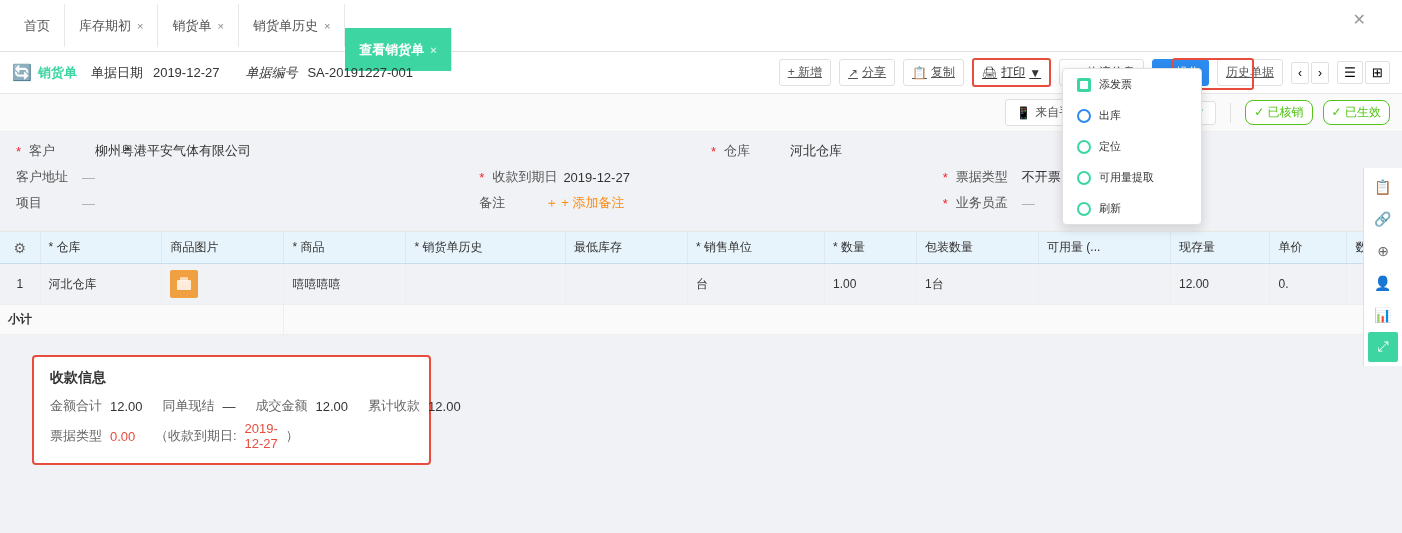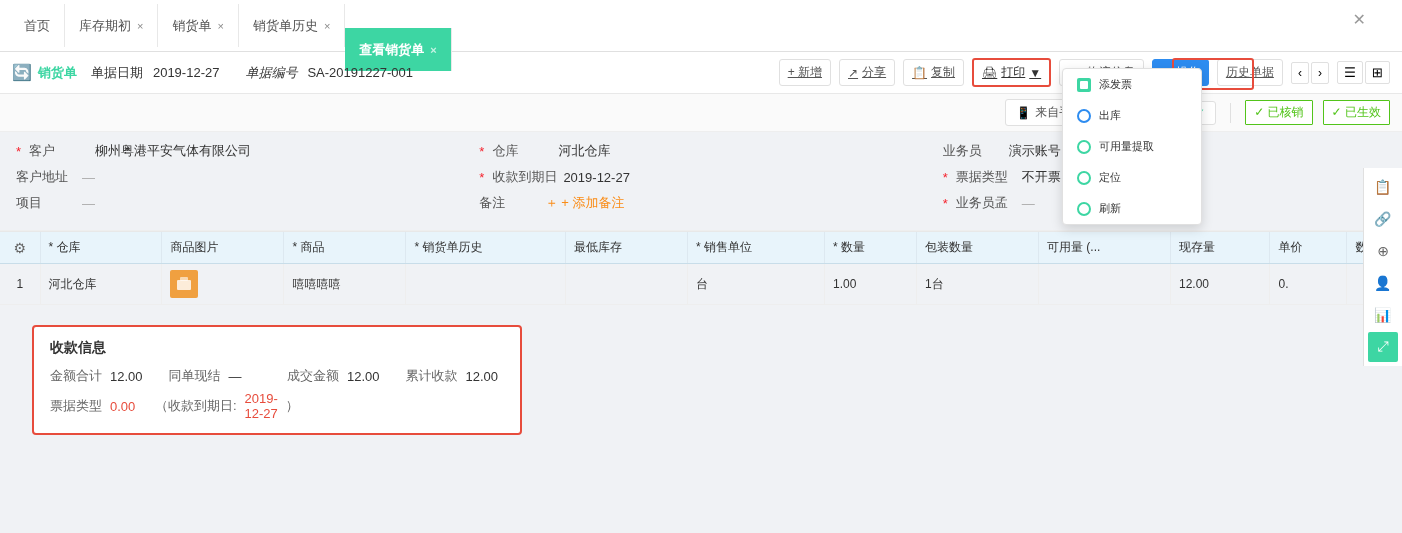--- a/index.html
+++ b/index.html
@@ -30,21 +30,21 @@
     .doc-title { display: flex; align-items: center; gap: 6px; color: #3dd6a3; font-weight: bold; }
     .doc-meta { display: flex; align-items: center; gap: 6px; font-size: 13px; color: #333; }
     .doc-actions { display: flex; align-items: center; gap: 8px; }
     .action-btn {
       display: flex; align-items: center; gap: 4px; padding: 4px 8px;
       border: 1px solid #e0e0e0; border-radius: 3px; background: #fff;
       cursor: pointer; font-size: 12px; color: #555; white-space: nowrap; text-decoration: underline;
     }
     .action-btn.active-tab { background: #2d8cf0; color: #fff; border-color: #2d8cf0; }
     .action-btn.print-btn { border: 2px solid #e74c3c; color: #333; }
-    .btn-status { padding: 3px 8px; border-radius: 1px; font-size: 12px; cursor: pointer; }
+    .btn-status { padding: 3px 8px; border-radius: 8px; font-size: 12px; cursor: pointer; }
     .btn-cancelled { background: #fff; color: #52c41a; border: 1px solid #52c41a; }
     .btn-effective { background: #fff; color: #52c41a; border: 1px solid #52c41a; }
     .nav-arrows { display: flex; gap: 2px; }
     .nav-arrow { padding: 3px 6px; border: 1px solid #e0e0e0; background: #fff; cursor: pointer; border-radius: 2px; font-size: 12px; }
     .view-icons { display: flex; gap: 2px; }
     .view-icon { padding: 3px 6px; border: 1px solid #e0e0e0; background: #fff; cursor: pointer; border-radius: 2px; }
 
     
     .status-bar {
       display: flex; align-items: center; justify-content: flex-end; gap: 10px;
@@ -82,21 +82,21 @@
       padding: 6px 8px; border-right: 1px solid #eee; border-bottom: 1px solid #eee;
       white-space: nowrap;
     }
     tr.subtotal td { background: #fafafa; font-weight: bold; }
     .settings-icon { font-size: 14px; color: #666; }
     .product-img { width: 28px; height: 28px; background: #f0a040; border-radius: 2px; display: flex; align-items: center; justify-content: center; }
 
     
     .payment-section {
       border: 2px solid #e74c3c; border-radius: 4px; margin: 10px 16px;
-      padding: 12px 16px; background: #fff; width: 490px;
+      padding: 12px 16px; background: #fff; width: 399px;
     }
     .payment-title { font-weight: bold; font-size: 14px; margin-bottom: 10px; }
     .payment-grid { display: grid; grid-template-columns: 1fr 1fr 1fr 1fr; gap: 6px 20px; }
     .payment-row { display: flex; align-items: center; gap: 8px; }
     .payment-label { color: #666; white-space: nowrap; }
     .payment-value { color: #333; font-weight: 500; }
     .payment-highlight { color: #e74c3c; }
     .payment-date { color: #e74c3c; }
 
     
@@ -231,24 +231,20 @@
     <div class="form-row">
       <div class="field-group">
         <span class="field-required">*</span>
         <span class="field-label">客户</span>
         <span class="field-value">柳州粤港平安气体有限公司</span>
       </div>
       <div class="field-group">
         <span class="field-required">*</span>
         <span class="field-label">仓库</span>
         <span class="field-value">河北仓库</span>
-      </div>
-      <div class="field-group">
-        <span class="field-label">业务员</span>
-        <span class="field-value">演示账号</span>
       </div>
     </div>
     <div class="form-row">
       <div class="field-group">
         <span class="field-label">客户地址</span>
         <span class="field-dash">—</span>
       </div>
       <div class="field-group">
         <span class="field-required">*</span>
         <span class="field-label">收款到期日</span>
@@ -315,20 +311,24 @@
           <td></td>
           <td></td>
           <td>台</td>
           <td>1.00</td>
           <td>1台</td>
           <td></td>
           <td>12.00</td>
           <td>0.</td>
           <td></td>
         </tr>
+        <tr class="subtotal">
+          <td colspan="3">小计</td>
+          <td colspan="10"></td>
+        </tr>
       </tbody>
     </table>
   </div>
 
   <div style="padding: 10px 16px;">
     <div class="payment-section">
       <div class="payment-title">收款信息</div>
       <div class="payment-grid">
         <div class="payment-row">
           <span class="payment-label">金额合计</span>
@@ -368,25 +368,25 @@
           </svg>
       </span>
       <span>添发票</span>
     </div>
     <div class="dropdown-item">
       <span class="menu-icon-circle"></span>
       <span>出库</span>
     </div>
     <div class="dropdown-item">
       <span class="menu-icon-circle-teal"></span>
-      <span>可用量提取</span>
+      <span>定位</span>
     </div>
     <div class="dropdown-item">
       <span class="menu-icon-circle-teal"></span>
-      <span>定位</span>
+      <span>可用量提取</span>
     </div>
     <div class="dropdown-item">
       <span class="menu-icon-circle-teal"></span>
       <span>刷新</span>
     </div>
   </div>
 
   <div style="position:absolute; top:58px; right:148px; border:2px solid #e74c3c; border-radius:3px; width:82px; height:32px; pointer-events:none; z-index:997;"></div>
 
   <div class="right-sidebar">

